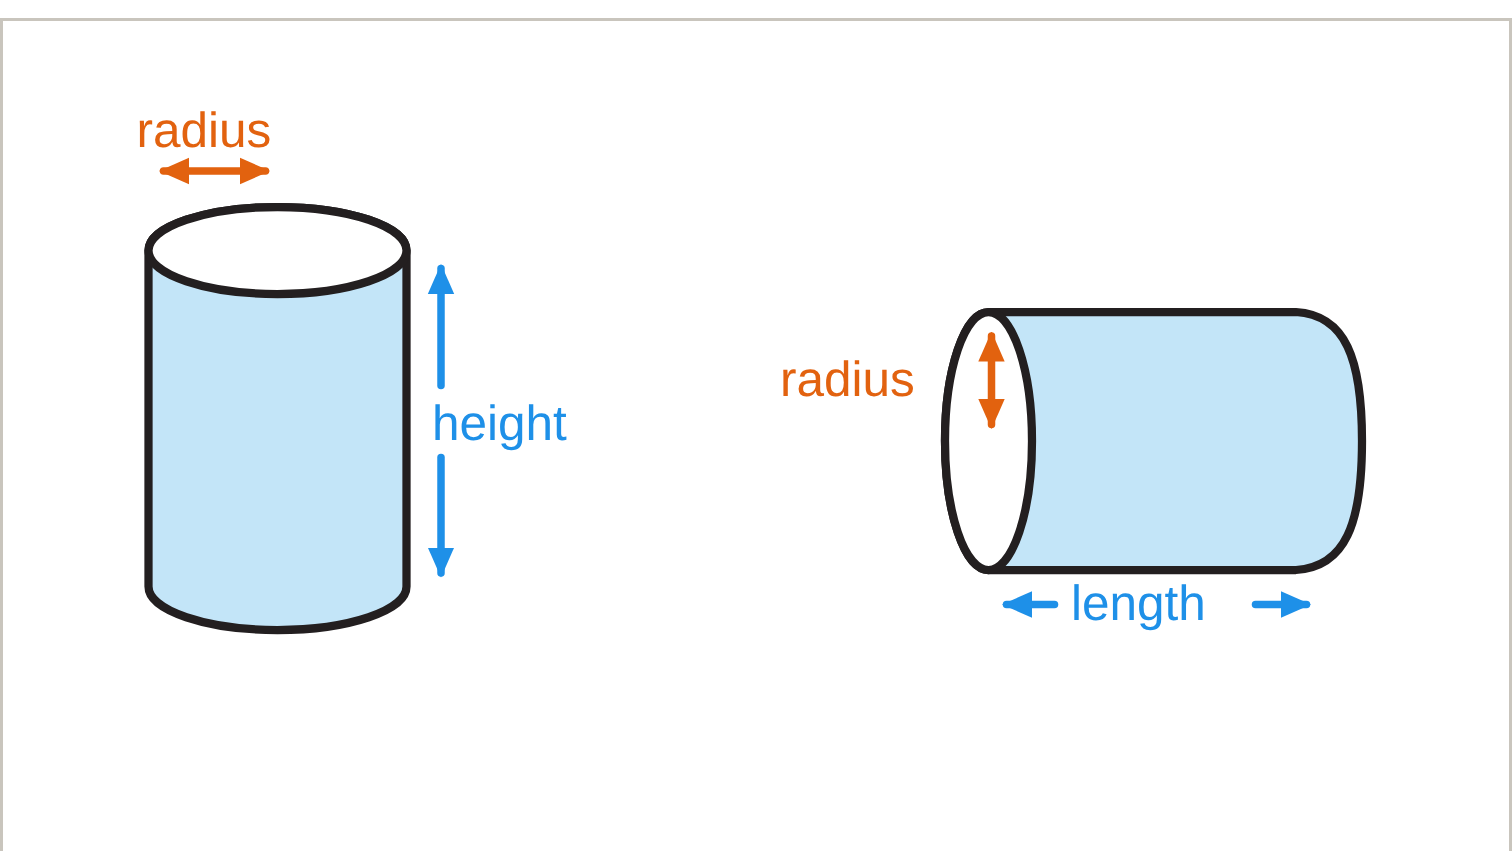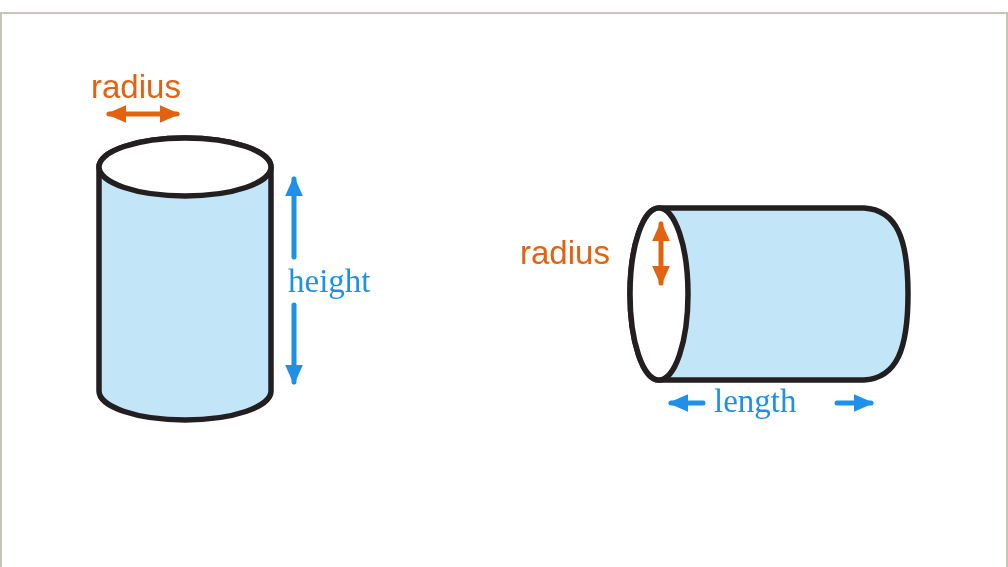--- a/index.html
+++ b/index.html
@@ -38,21 +38,21 @@
   .arrow.orange { stroke: #e2620f; }
   .arrow.blue   { stroke: #1e90e8; }
   .label {
     position: absolute;
     font-size: 33px;
     font-weight: 500;
     line-height: 1;
     white-space: nowrap;
   }
   .label.orange { color: #e2620f; }
-  .label.blue   { color: #1e90e8; font-family: Liberation Serif, serif; }
+  .label.blue   { color: #1e90e8; }
   #formula {
     position: absolute;
     left: 378px;
     top: 446px;
     font-family: "Liberation Serif", "DejaVu Serif", serif;
     font-size: 62px;
     color: #231f20;
     line-height: 1.1;
     white-space: nowrap;
   }

